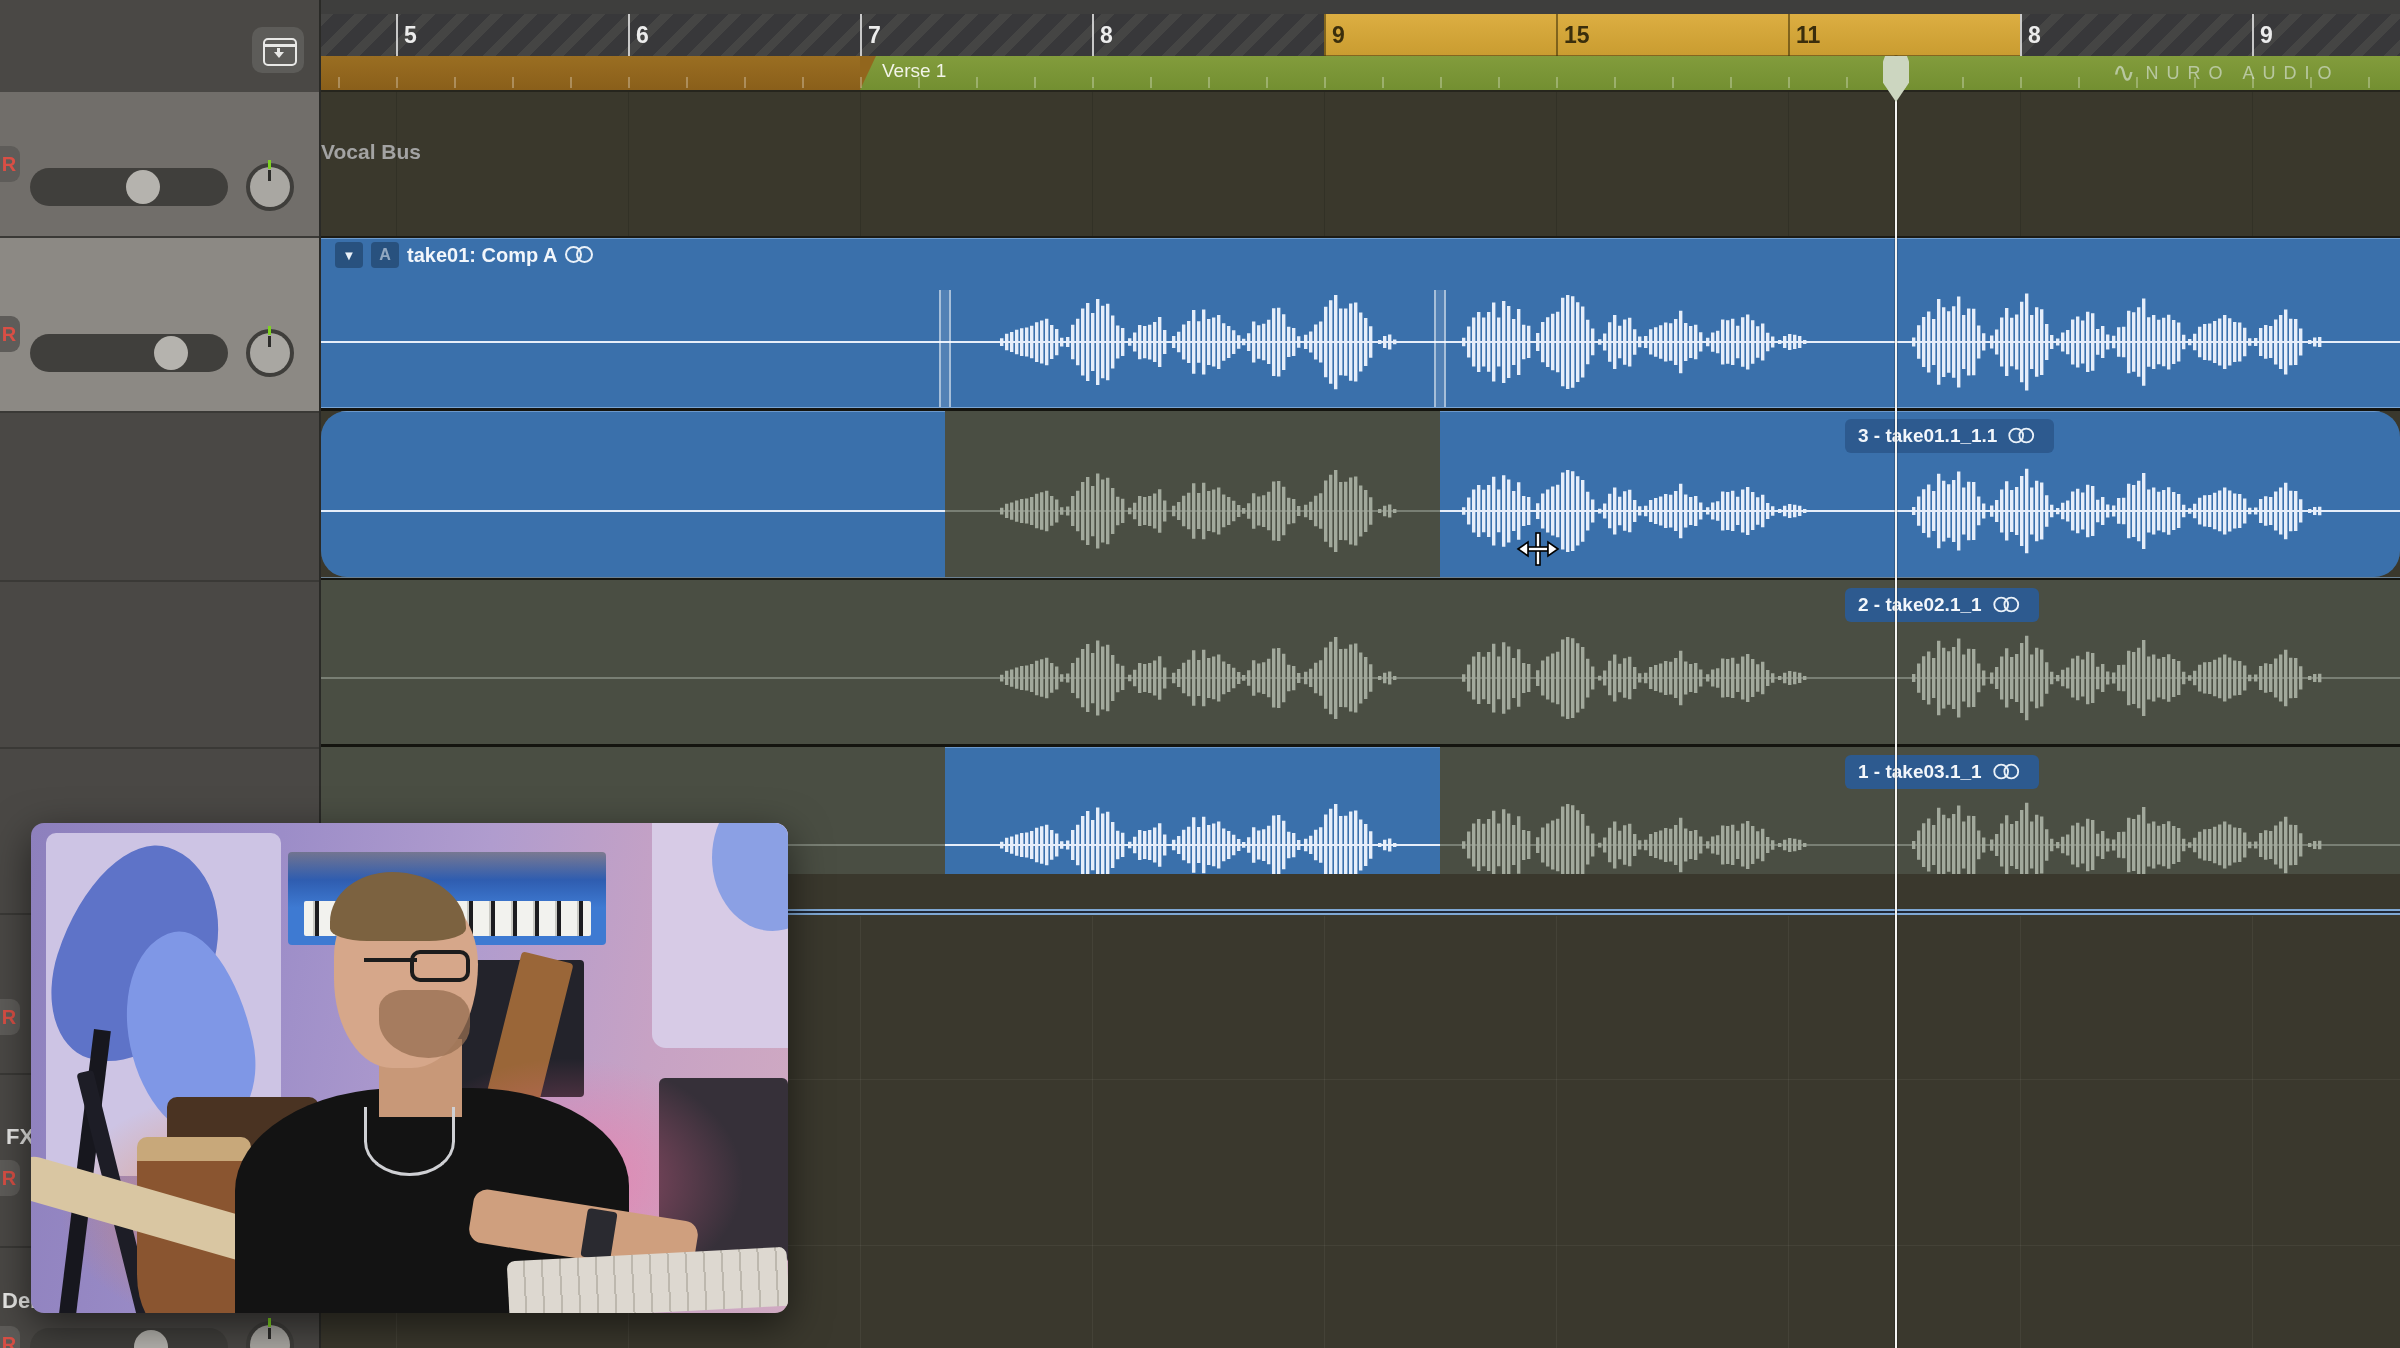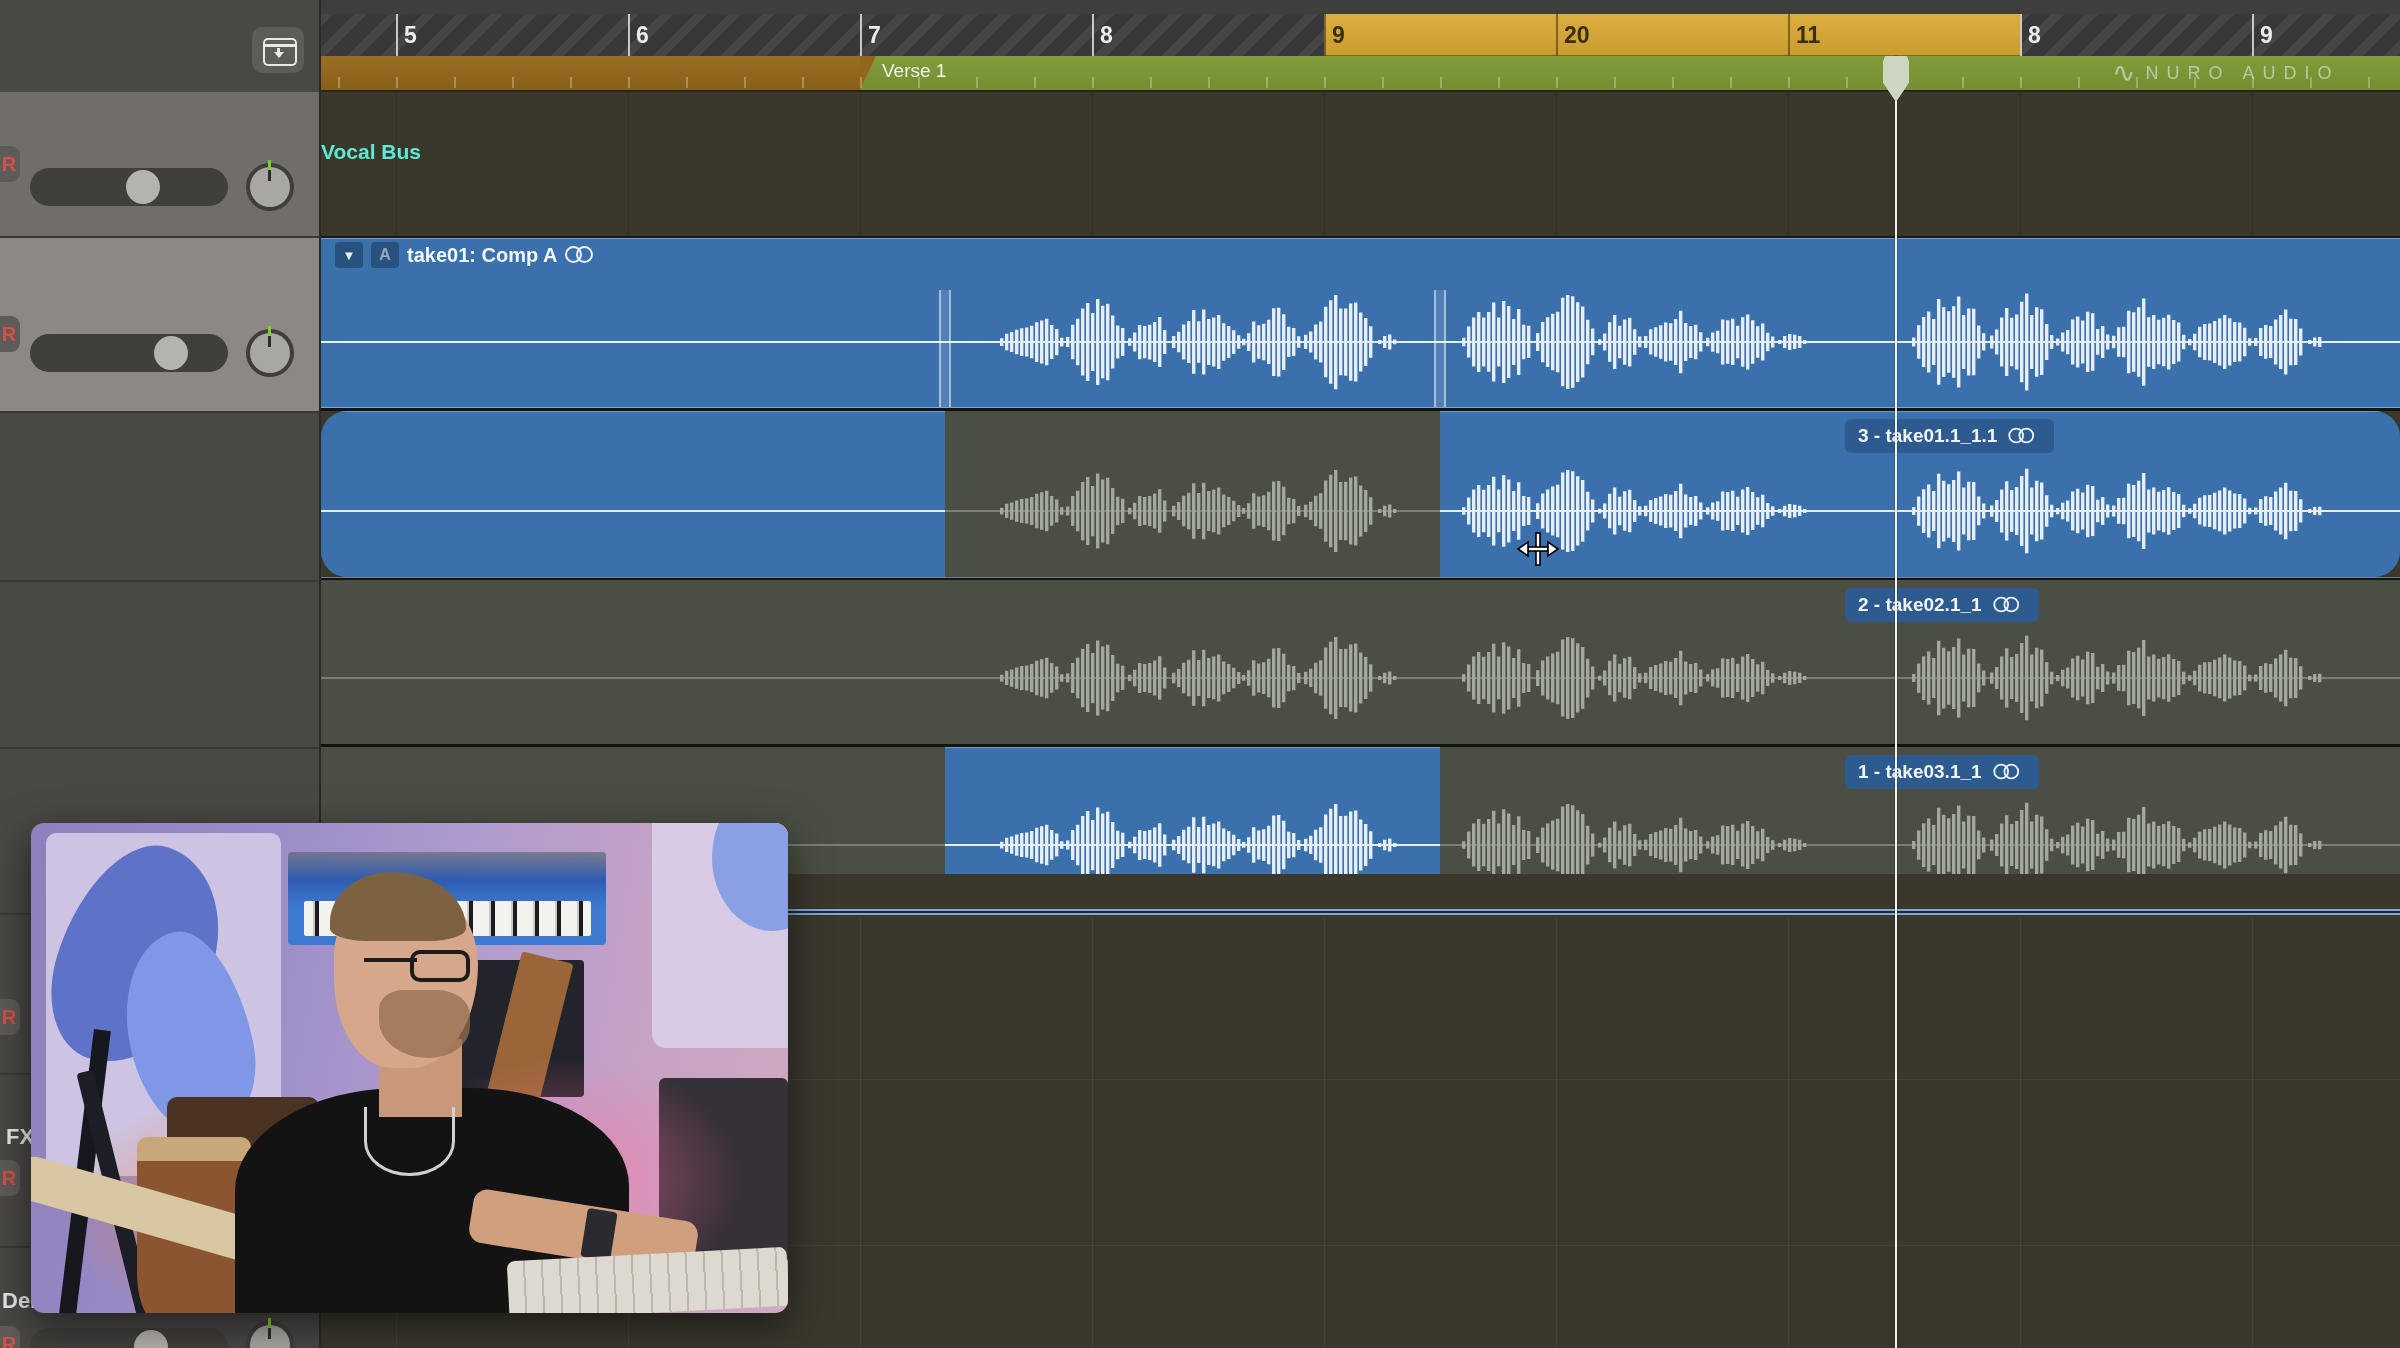--- a/index.html
+++ b/index.html
@@ -22,21 +22,21 @@
   #verse-label{top:4px;color:#f2f4e8;font-size:19px;font-weight:500;}
   .beat-tick{bottom:2px;width:2px;height:11px;background:rgba(255,255,255,.28);}
   #watermark{top:-2px;height:38px;display:flex;align-items:center;gap:10px;
     color:rgba(235,240,246,.55);z-index:5;}
   #watermark .logo{font-size:28px;line-height:30px;}
   #watermark .wm-text{font-size:18px;font-weight:300;letter-spacing:8px;white-space:nowrap;}
 
   
   .row{left:321px;width:2079px;overflow:hidden;}
   #bus-row{top:92px;height:144px;background:#3a382c;}
-  #bus-label{top:48px;color:#5eead4;font-size:21px;font-weight:700;}
+  #bus-label{top:48px;color:#a3a3a3;font-size:21px;font-weight:700;}
   .grid-v{top:0;width:1px;height:100%;}
   #comp-row{top:238px;height:169px;background:#3a70ab;box-shadow:inset 0 1px 0 #6f9cce;}
   #comp-header{left:0;top:4px;width:100%;height:34px;display:flex;align-items:center;}
   .mini-btn{width:28px;height:26px;border-radius:4px;background:rgba(8,24,44,.35);
     color:#eaf1f8;display:flex;align-items:center;justify-content:center;margin-right:8px;}
   .mini-btn.disclosure{font-size:13px;}
   .mini-btn.flag{font-size:16px;font-weight:700;color:rgba(234,241,248,.55);}
   .comp-label{color:#f2f6fb;font-size:20px;font-weight:600;margin-right:8px;}
   .stereo{position:relative;width:34px;height:20px;}
   .stereo i{position:absolute;top:1px;width:17px;height:17px;border:2px solid #eaf1f8;
@@ -106,21 +106,21 @@
         <div class="abs bar-num" style="left: 83px; color: rgb(236, 236, 236);">5</div>
         <div class="abs bar-line" style="left: 307px; background: rgba(225, 225, 225, 0.85);"></div>
         <div class="abs bar-num" style="left: 315px; color: rgb(236, 236, 236);">6</div>
         <div class="abs bar-line" style="left: 539px; background: rgba(225, 225, 225, 0.85);"></div>
         <div class="abs bar-num" style="left: 547px; color: rgb(236, 236, 236);">7</div>
         <div class="abs bar-line" style="left: 771px; background: rgba(225, 225, 225, 0.85);"></div>
         <div class="abs bar-num" style="left: 779px; color: rgb(236, 236, 236);">8</div>
         <div class="abs bar-line" style="left: 1003px; background: rgba(60, 45, 5, 0.55);"></div>
         <div class="abs bar-num" style="left: 1011px; color: rgb(58, 46, 12);">9</div>
         <div class="abs bar-line" style="left: 1235px; background: rgba(60, 45, 5, 0.55);"></div>
-        <div class="abs bar-num" style="left: 1243px; color: rgb(58, 46, 12);">20</div>
+        <div class="abs bar-num" style="left: 1243px; color: rgb(58, 46, 12);">15</div>
         <div class="abs bar-line" style="left: 1467px; background: rgba(60, 45, 5, 0.55);"></div>
         <div class="abs bar-num" style="left: 1475px; color: rgb(58, 46, 12);">11</div>
         <div class="abs bar-line" style="left: 1699px; background: rgba(225, 225, 225, 0.85);"></div>
         <div class="abs bar-num" style="left: 1707px; color: rgb(236, 236, 236);">8</div>
         <div class="abs bar-line" style="left: 1931px; background: rgba(225, 225, 225, 0.85);"></div>
         <div class="abs bar-num" style="left: 1939px; color: rgb(236, 236, 236);">9</div>
       </div>
   </div>
   <div id="marker-strip" class="abs">
     <div id="marker-brown" class="abs" style="width: 539px;"></div>

